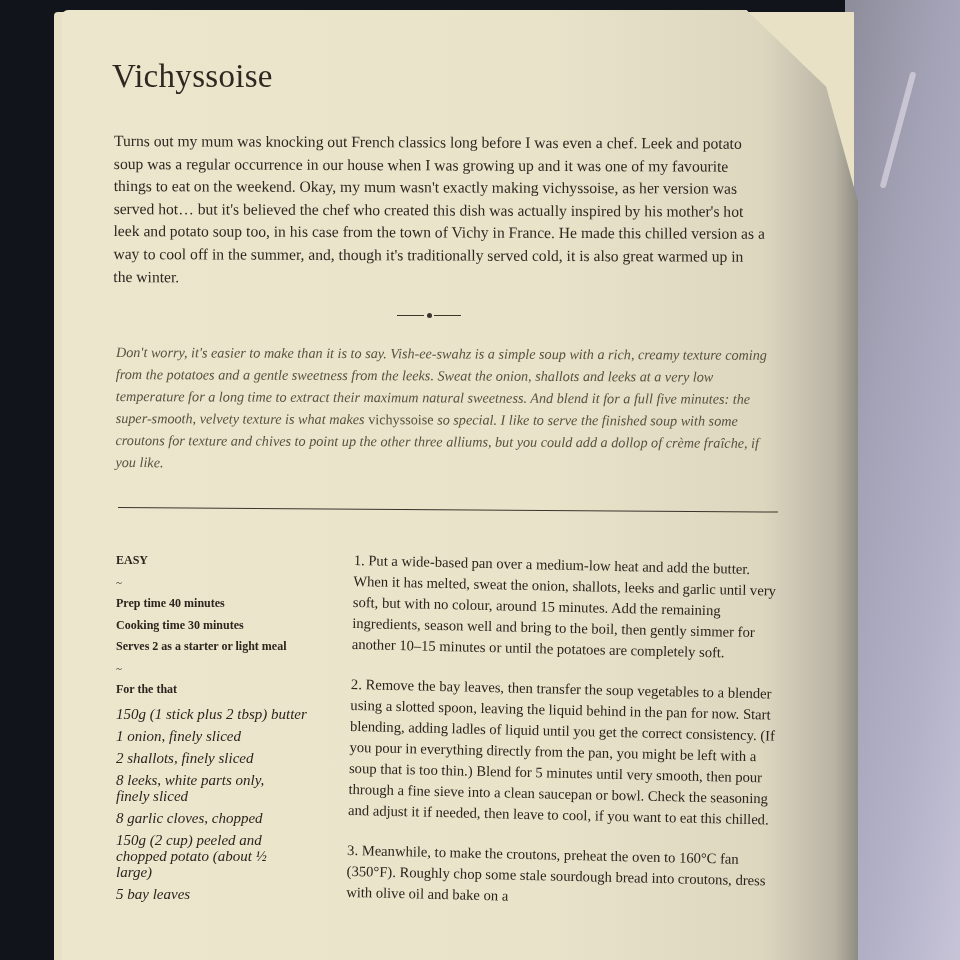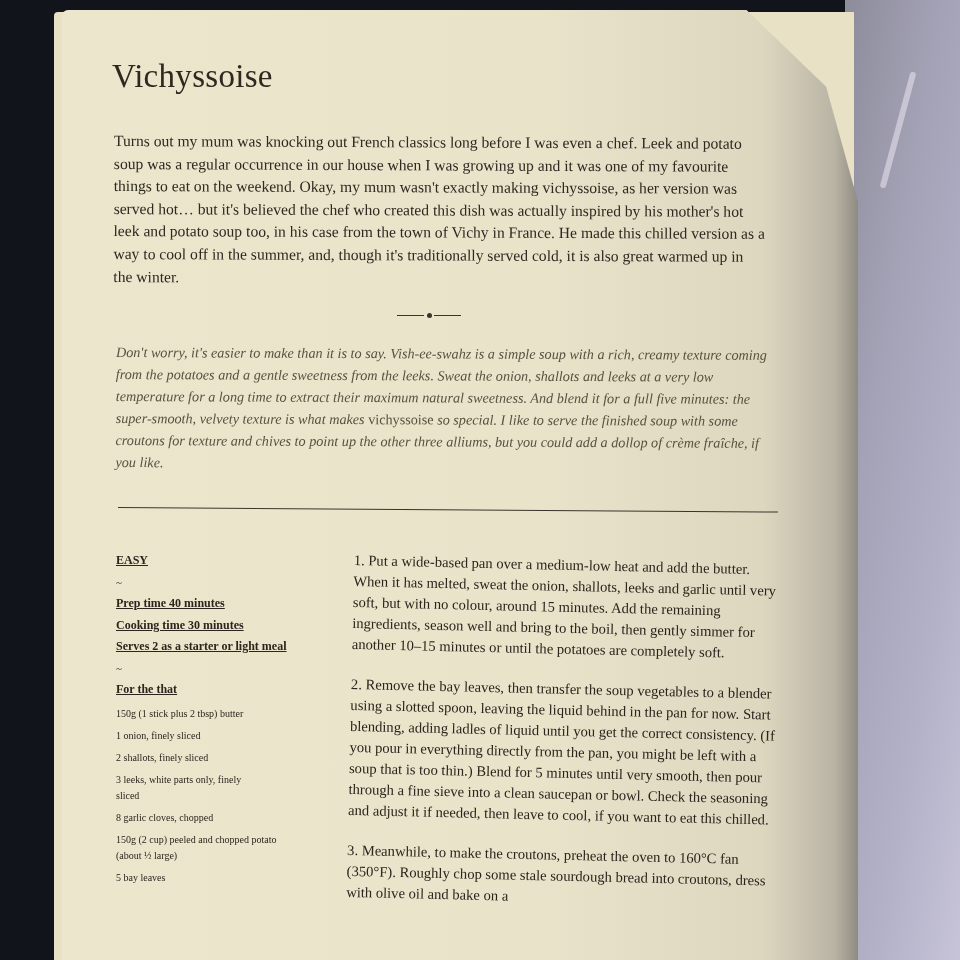--- a/index.html
+++ b/index.html
@@ -49,25 +49,25 @@
     }
     .note .upright { font-style: normal; }
     .rule {
       position: absolute; left: 56px; top: 497px; width: 660px; height: 1px; background: #3a342b;
       transform: rotate(0.4deg); transform-origin: left top;
     }
     .meta {
       position: absolute; left: 54px; top: 540px; width: 220px;
       font-size: 12px; color: #2b251e;
     }
-    .meta .b { font-weight: bold; text-decoration: underline; }
+    .meta .b { font-weight: bold; }
     .meta .line { line-height: 21.5px; }
     .meta .tilde { line-height: 21.5px; font-size: 11px; }
     .meta .gap { margin-top: 5px; }
-    .ing { font-size: 10px; line-height: 16px; margin-bottom: 6px; }
+    .ing { font-size: 15px; line-height: 16px; margin-bottom: 6px; font-style: italic; }
     .method {
       position: absolute; left: 292px; top: 540px; width: 425px;
       font-size: 14.6px; line-height: 21px; color: #2a241d;
       transform: rotate(1.3deg); transform-origin: left top;
     }
     .method p { margin: 0 0 19px 0; }
   </style>
 </head>
 <body>
 
@@ -96,21 +96,21 @@
     <div class="tilde">~</div>
     <div class="line b">Prep time 40 minutes</div>
     <div class="line b">Cooking time 30 minutes</div>
     <div class="line b">Serves 2 as a starter or light meal</div>
     <div class="tilde">~</div>
     <div class="line b">For the that</div>
     <div class="gap"></div>
     <div class="ing">150g (1 stick plus 2 tbsp) butter</div>
     <div class="ing">1 onion, finely sliced</div>
     <div class="ing">2 shallots, finely sliced</div>
-    <div class="ing" style="width:150px">3 leeks, white parts only, finely sliced</div>
+    <div class="ing" style="width:150px">8 leeks, white parts only, finely sliced</div>
     <div class="ing">8 garlic cloves, chopped</div>
     <div class="ing" style="width:185px">150g (2 cup) peeled and chopped potato (about ½ large)</div>
     <div class="ing">5 bay leaves</div>
   </div>
 
   <div class="method">
     <p>1. Put a wide-based pan over a medium-low heat and add the butter. When it has melted, sweat the onion, shallots, leeks and garlic until very soft, but with no colour, around 15 minutes. Add the remaining ingredients, season well and bring to the boil, then gently simmer for another 10–15 minutes or until the potatoes are completely soft.</p>
     <p>2. Remove the bay leaves, then transfer the soup vegetables to a blender using a slotted spoon, leaving the liquid behind in the pan for now. Start blending, adding ladles of liquid until you get the correct consistency. (If you pour in everything directly from the pan, you might be left with a soup that is too thin.) Blend for 5 minutes until very smooth, then pour through a fine sieve into a clean saucepan or bowl. Check the seasoning and adjust it if needed, then leave to cool, if you want to eat this chilled.</p>
     <p>3. Meanwhile, to make the croutons, preheat the oven to 160°C fan (350°F). Roughly chop some stale sourdough bread into croutons, dress with olive oil and bake on a</p>
   </div>

